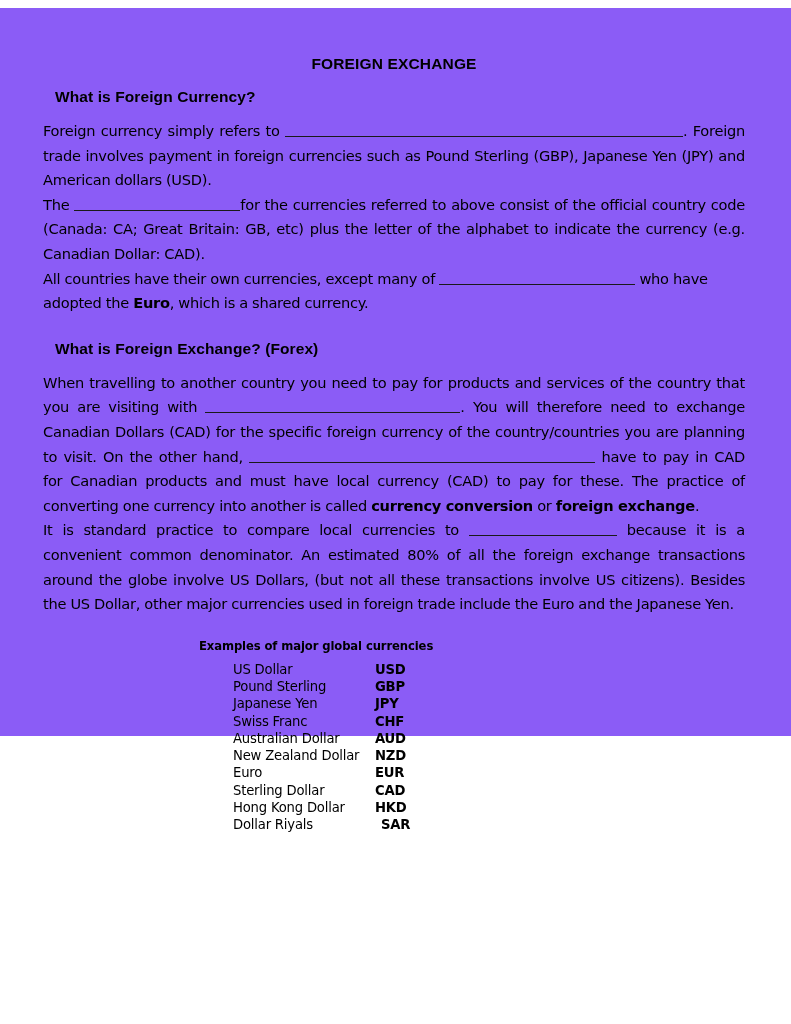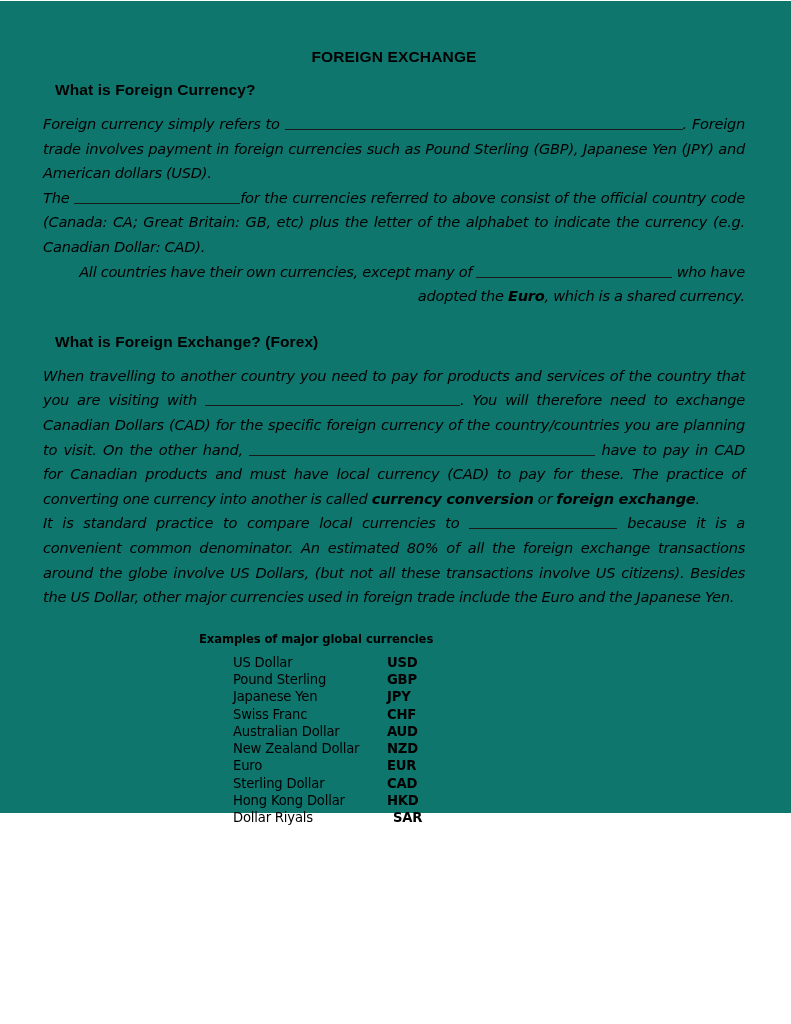--- a/index.html
+++ b/index.html
@@ -12,24 +12,24 @@
     width: 791px;
     height: 1024px;
     position: relative;
     overflow: hidden;
     font-family: "DejaVu Sans", "Liberation Sans", sans-serif;
     color: #000000;
     -webkit-font-smoothing: antialiased;
   }
   .page {
     position: absolute;
-    left: 0; top: 1px;
+    left: 0; top: 8px;
     width: 791px;
-    height: 812px;
-    background: #0f766e;
+    height: 728px;
+    background: #8b5cf6;
   }
   .content {
     position: absolute;
     left: 43px;
     top: 46px;
     width: 702px;
   }
 
   
   .doc-title {
@@ -56,23 +56,22 @@
   
   p.para {
     font-family: "DejaVu Sans", "Liberation Sans", sans-serif;
     font-size: 14.6px;
     line-height: 24.6px;
     margin: 0;
     text-align: justify;
     text-justify: inter-word;
     letter-spacing: -0.25px;
     word-spacing: -0.2px;
-    font-style: italic;
-  }
-  p.para.nojust { text-align: right; }
+  }
+  p.para.nojust { text-align: left; }
   .p-gap { margin-top: 17px; }
   .p-gap-sm { margin-top: 3px; }
 
   b, .bold { font-weight: bold; }
 
   
   .blank {
     display: inline-block;
     border-bottom: 1.4px solid #1a1a1a;
     vertical-align: baseline;
@@ -104,21 +103,21 @@
     margin-left: 34px;
   }
   .currency-table td {
     padding: 0;
     font-family: "DejaVu Sans", "Liberation Sans", sans-serif;
     font-size: 13.2px;
     line-height: 17.3px;
     letter-spacing: -0.2px;
     vertical-align: top;
   }
-  .currency-table td.c-name { width: 138px; padding-right: 16px; margin-left: 22px; }
+  .currency-table td.c-name { width: 138px; padding-right: 4px; margin-left: 22px; }
   .currency-table td.c-code { font-weight: bold; }
   .currency-table tr.last td.c-code { padding-left: 6px; }
 </style>
 </head>
 <body>
 
 <div class="page">
   <div class="content">
 
     <h1 class="doc-title">FOREIGN EXCHANGE</h1>

